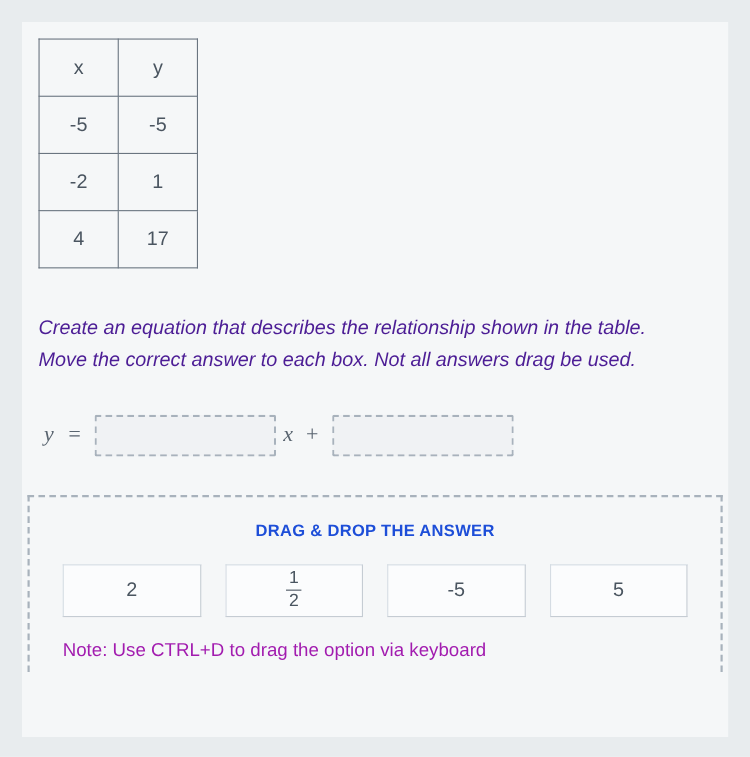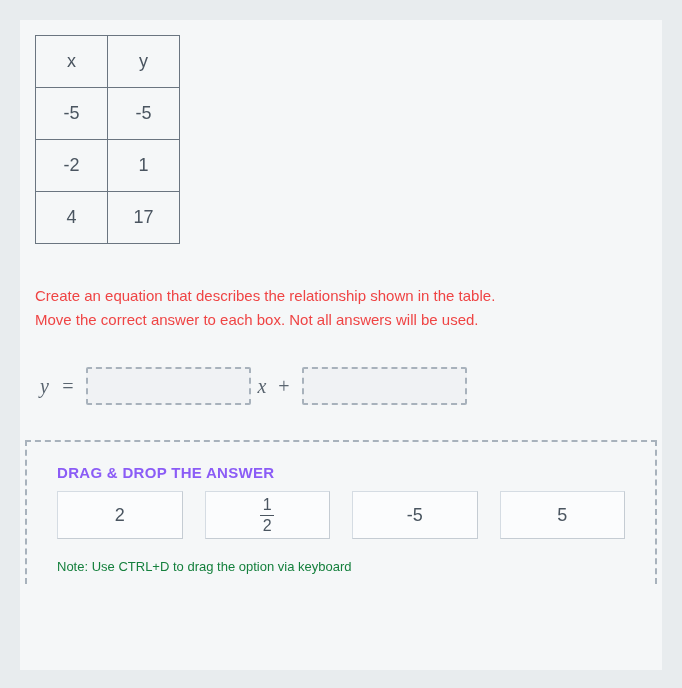--- a/index.html
+++ b/index.html
@@ -35,24 +35,25 @@
       text-align: center;
       vertical-align: middle;
       font-size: 18px;
       font-weight: 400;
       color: #4a5560;
     }
     .data-table th {
       font-weight: 400;
     }
     .instructions {
-      font-size: 15px;
+      font-size: 18px;
       line-height: 1.6;
-      color: #ef4444;
+      color: #4c1d95;
       margin-bottom: 35px;
+      font-style: italic;
     }
     .equation-row {
       display: flex;
       align-items: center;
       gap: 12px;
       margin-bottom: 35px;
       padding-left: 5px;
     }
     .eq-label {
       font-size: 20px;
@@ -82,23 +83,24 @@
     .answer-bank {
       border: 2px dashed #a8b2bc;
       border-bottom: none;
       padding: 22px 30px 10px 30px;
       margin-left: -10px;
       margin-right: -10px;
     }
     .bank-title {
       font-size: 15px;
       font-weight: 700;
-      color: #8b5cf6;
+      color: #1d4ed8;
       letter-spacing: 0.3px;
-      margin-bottom: 10px;
+      margin-bottom: 22px;
+      text-align: center;
     }
     .tiles-row {
       display: flex;
       gap: 22px;
       margin-bottom: 20px;
     }
     .answer-tile {
       width: 128px;
       height: 48px;
       background: #fbfcfd;
@@ -122,22 +124,22 @@
     .fraction .num {
       padding-bottom: 2px;
     }
     .fraction .den {
       border-top: 1.2px solid #4a5560;
       padding-top: 2px;
       min-width: 14px;
       text-align: center;
     }
     .note {
-      font-size: 13px;
-      color: #15803d;
+      font-size: 17px;
+      color: #a21caf;
     }
   </style>
 </head>
 <body>
 
 <div class="content-area">
 
   <table class="data-table">
     <tbody>
         <tr>
@@ -154,21 +156,21 @@
     </tr>
     <tr>
       <td>4</td>
       <td>17</td>
     </tr>
   </tbody>
     </table>
 
   <div class="instructions">
     <div>Create an equation that describes the relationship shown in the table.</div>
-    <div>Move the correct answer to each box. Not all answers will be used.</div>
+    <div>Move the correct answer to each box. Not all answers drag be used.</div>
   </div>
 
   <div class="equation-row">
     <span class="eq-label">y</span>
     <span class="eq-label">=</span>
     <div class="drop-zone"></div>
     <span class="eq-x">x</span>
     <span class="eq-plus">+</span>
     <div class="drop-zone"></div>
   </div>

